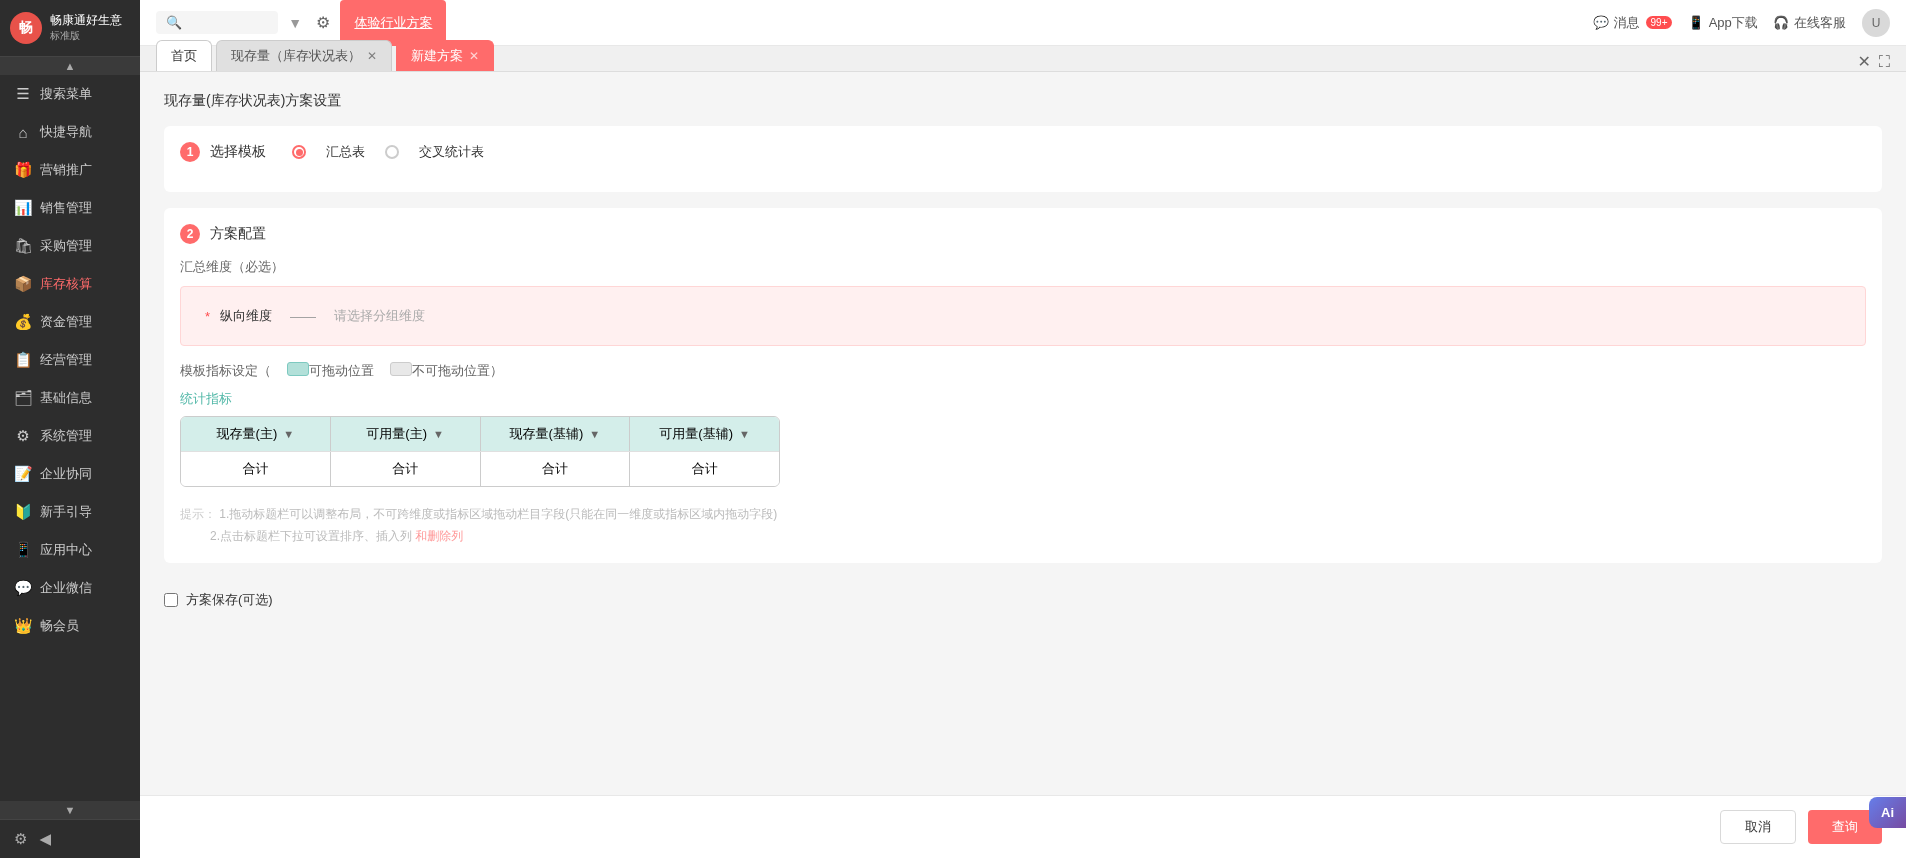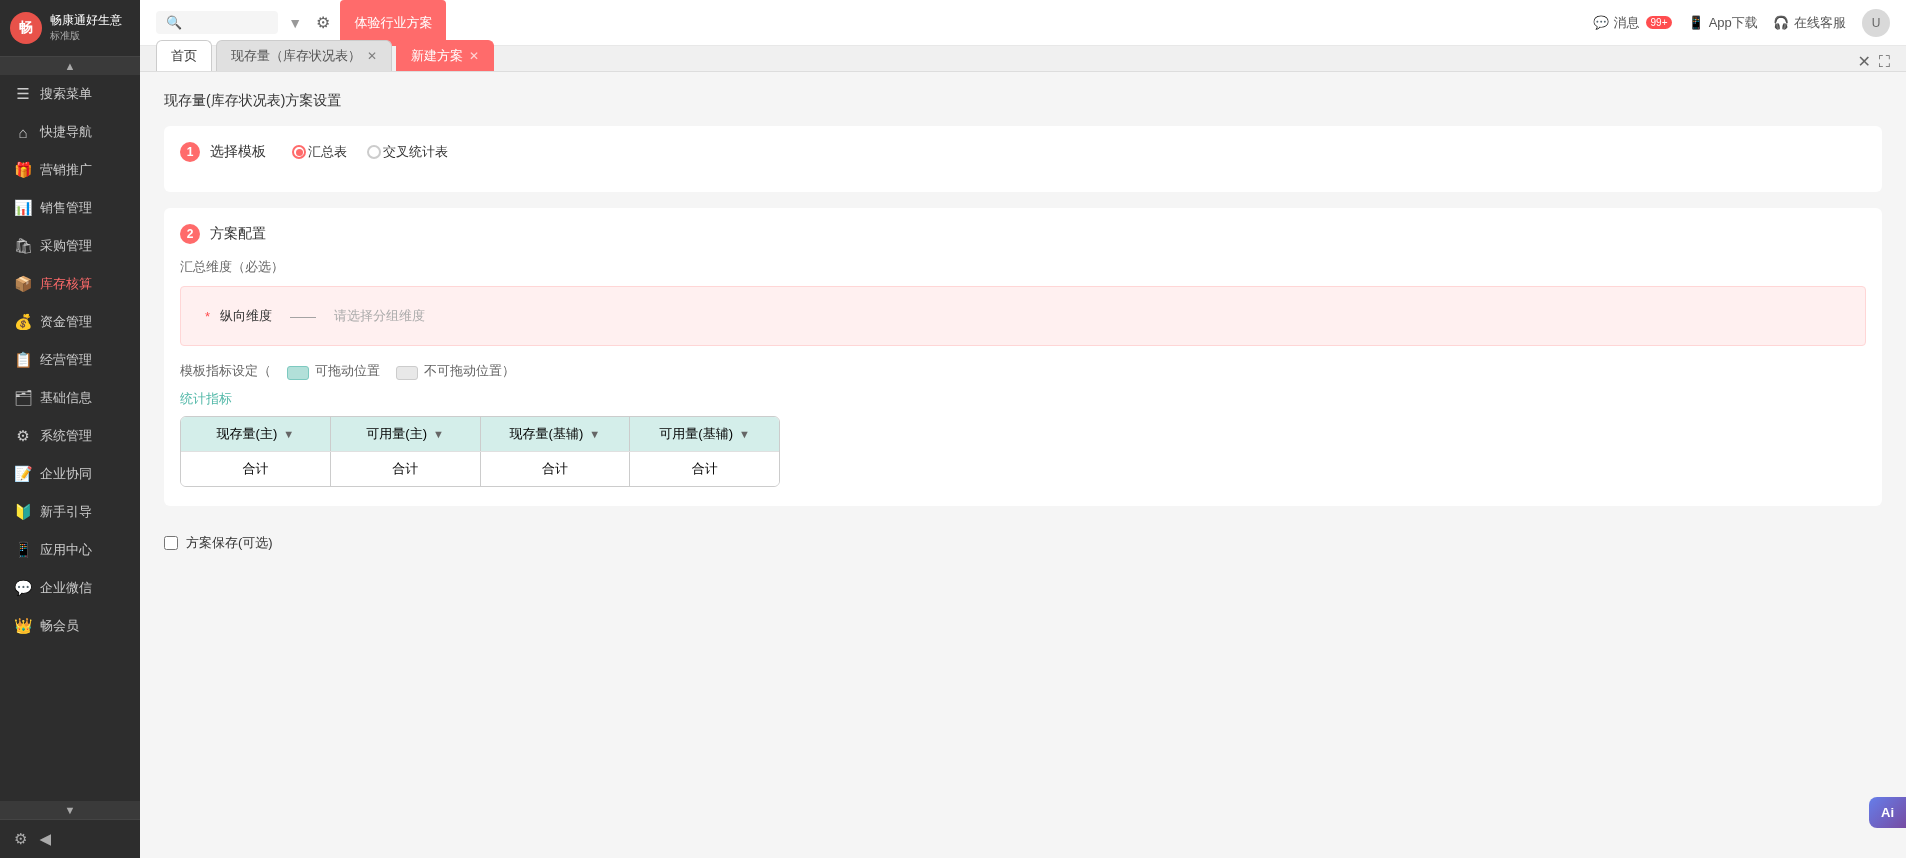--- a/index.html
+++ b/index.html
@@ -62,21 +62,21 @@
       display: flex; align-items: center; gap: 6px;
       background: #f5f5f5; border-radius: 4px;
       padding: 4px 10px; min-width: 120px;
     }
     .topbar-search input {
       border: none; background: transparent; font-size: 12px; outline: none; color: #999;
     }
     .topbar-gear { color: #666; cursor: pointer; font-size: 16px; margin-left: 4px; }
     .topbar-btn {
       background: #ff6b6b; color: white; border: none;
-      padding: 14px 14px; border-radius: 4px; cursor: pointer; font-size: 13px;
+      padding: 14px 14px; border-radius: 4px; cursor: pointer; font-size: 13px; text-decoration: underline;
     }
     .topbar-right {
       margin-left: auto; display: flex; align-items: center; gap: 16px;
     }
     .topbar-right-item { display: flex; align-items: center; gap: 4px; color: #555; cursor: pointer; font-size: 13px; }
     .badge {
       background: #ff4d4f; color: white; border-radius: 10px;
       font-size: 10px; padding: 1px 5px; margin-left: 2px;
     }
     .topbar-avatar {
@@ -126,21 +126,21 @@
     }
     .step-num {
       width: 20px; height: 20px; border-radius: 50%;
       background: #ff6b6b; color: white; font-size: 12px;
       display: flex; align-items: center; justify-content: center; font-weight: bold;
     }
     .step-title { font-size: 14px; color: #333; font-weight: 500; }
 
     
     .radio-group { display: flex; align-items: center; gap: 20px; }
-    .radio-item { display: flex; align-items: center; gap: 2px; cursor: pointer; font-size: 13px; color: #333; }
+    .radio-item { display: flex; align-items: center; gap: 20px; cursor: pointer; font-size: 13px; color: #333; }
     .radio-circle {
       width: 14px; height: 14px; border-radius: 50%;
       border: 2px solid #ccc; display: flex; align-items: center; justify-content: center;
     }
     .radio-circle.checked { border-color: #ff6b6b; }
     .radio-circle.checked::after {
       content: ''; width: 7px; height: 7px; border-radius: 50%; background: #ff6b6b;
     }
 
     
@@ -158,21 +158,21 @@
     .required-star { color: #ff4d4f; font-size: 13px; }
     .field-label { color: #333; font-size: 13px; }
     .field-dash { color: #999; margin: 0 8px; }
     .field-placeholder { color: #aaa; font-size: 13px; }
 
     
     .indicators-legend {
       display: flex; align-items: center; gap: 16px; margin-bottom: 10px;
       font-size: 13px; color: #666;
     }
-    .legend-item { display: flex; align-items: flex-end; gap: 6px; }
+    .legend-item { display: flex; align-items: flex-start; }
     .legend-box {
       width: 22px; height: 14px; border-radius: 3px;
     }
     .legend-box.draggable { background: #b2e0d9; border: 1px solid #7dc9c0; }
     .legend-box.not-draggable { background: #e8e8e8; border: 1px solid #ccc; }
 
     
     .stats-section { }
     .stats-label { color: #52b8a8; font-size: 13px; font-weight: 500; margin-bottom: 8px; }
     .stats-table {
@@ -447,23 +447,33 @@
             <div class="stats-cell">
               <span>合计</span>
             </div>
             <div class="stats-cell">
               <span>合计</span>
             </div>
           </div>
         </div>
       </div>
 
+      <div class="tips">
+        <span class="tips-title">提示：</span>
+        <span>1.拖动标题栏可以调整布局，不可跨维度或指标区域拖动栏目字段(只能在同一维度或指标区域内拖动字段)</span><br>
+        <span style="margin-left: 2.5em;">2.点击标题栏下拉可设置排序、插入列</span>
+        <span class="tips-highlight">和删除列</span>
+      </div>
     </div>
 
     <div class="save-row">
       <input type="checkbox" class="save-checkbox" style="">
       <span>方案保存(可选)</span>
     </div>
   </div>
 
+  <div class="bottom-bar">
+    <button class="btn-cancel">取消</button>
+    <button class="btn-query">查询</button>
+  </div>
 </div>
 
 <div class="ai-float-btn">Ai</div>
 
 </body></html>

